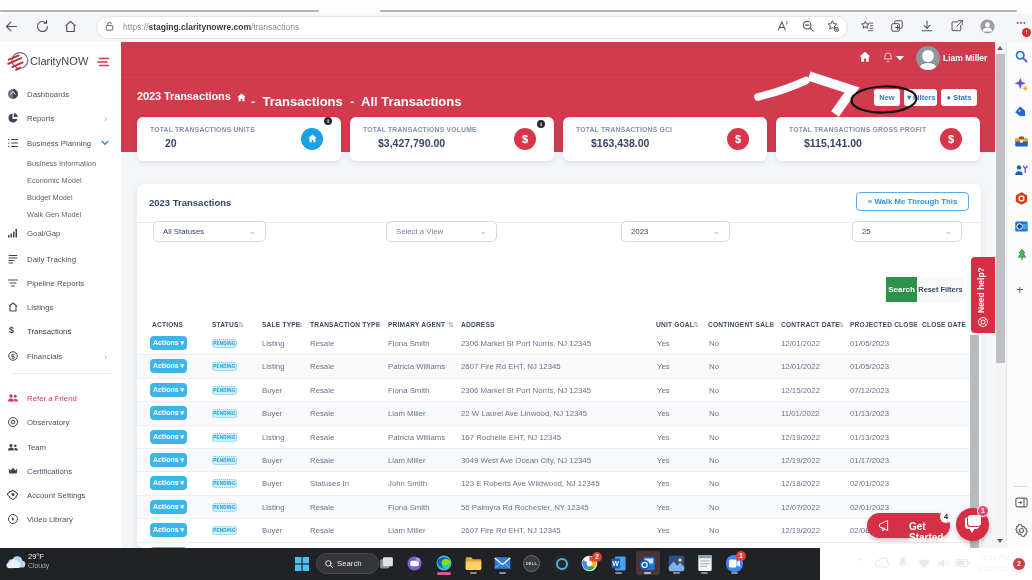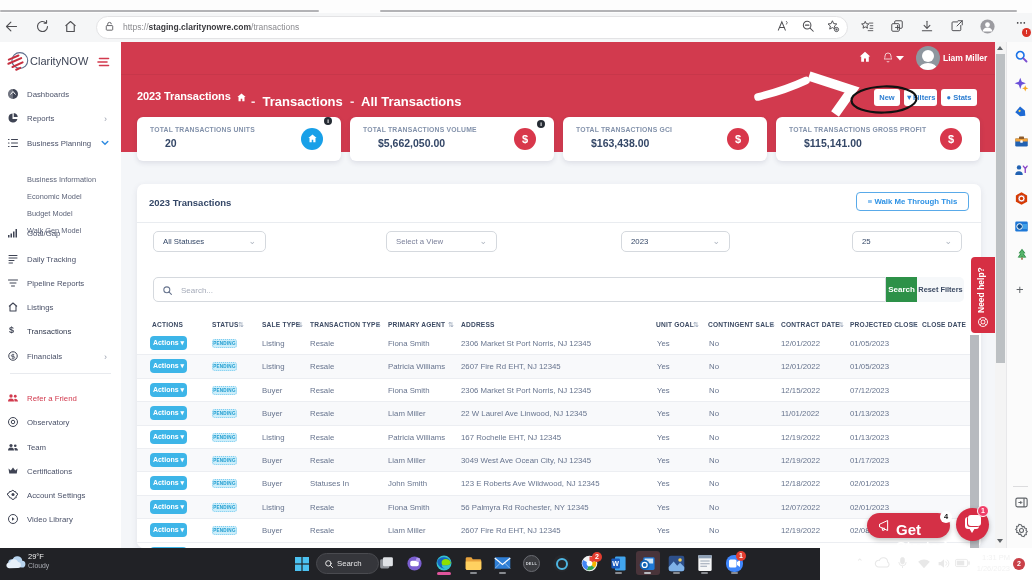--- a/index.html
+++ b/index.html
@@ -12,35 +12,35 @@
 #addrbar{position:absolute;left:96px;top:16px;width:752px;height:23px;background:#fff;border:1px solid #e3e3e5;border-radius:12px;}
 #url{position:absolute;left:123px;top:22px;font-size:8.5px;color:#7a7a7e;}
 #url b{color:#3b3b3f;font-weight:bold;}
 
 #taskbar{position:absolute;left:0;top:548px;width:820px;height:32px;background:#212226;}
 
 #viewport{position:absolute;left:0;top:42px;width:995px;height:506px;background:#f4f6f9;overflow:hidden;}
 
 #lsb{position:absolute;left:0;top:0;width:121px;height:506px;background:#fff;}
 .mi{position:absolute;left:27px;font-size:7.8px;color:#4a5168;white-space:nowrap;}
-.si{position:absolute;left:27px;font-size:7.4px;color:#5c6378;white-space:nowrap;margin-top:16px;}
+.si{position:absolute;left:27px;font-size:7.4px;color:#5c6378;white-space:nowrap;}
 .mic{position:absolute;left:7px;width:12px;height:12px;color:#3f4454;}
 .chev{position:absolute;left:104px;color:#9aa0ae;font-size:9px;}
 
 #redhdr{position:absolute;left:121px;top:0;width:874px;height:110px;background:#d23a4e;}
 #apptop{position:absolute;left:121px;top:0;width:874px;height:32px;background:#d23a4e;box-shadow:0 1px 0 rgba(0,0,0,0.05);}
 
 .scard{position:absolute;top:75px;width:204px;height:44px;background:#fff;border-radius:6px;box-shadow:0 2px 5px rgba(50,50,90,0.12);}
 .slabel{position:absolute;left:13px;top:9px;font-size:6.8px;font-weight:bold;color:#8392ab;letter-spacing:.2px;white-space:nowrap;}
 .sval{position:absolute;left:13px;top:20px;font-size:10.5px;font-weight:bold;color:#344767;margin-left:15px;}
 .sic{position:absolute;right:18px;top:11px;width:22px;height:22px;border-radius:50%;color:#fff;text-align:center;}
 .sinfo{position:absolute;right:9px;top:3px;width:8px;height:8px;border-radius:50%;background:#252b33;color:#fff;font-size:6px;line-height:8px;text-align:center;font-weight:bold;}
 
 #card{position:absolute;left:137px;top:142px;width:844px;height:364px;background:#fff;border-radius:7px;box-shadow:0 2px 6px rgba(50,50,90,0.10);}
-.sel{position:absolute;top:47px;height:21px;border:1px solid #d5d9de;border-radius:5px;background:#fff;font-size:7.8px;color:#344767;line-height:20px;padding-left:9px;}
+.sel{position:absolute;top:37px;height:21px;border:1px solid #d5d9de;border-radius:5px;background:#fff;font-size:7.8px;color:#344767;line-height:20px;padding-left:9px;}
 .sel .c{position:absolute;right:9px;top:-1px;color:#aeb5c0;font-size:9px;}
 
 .th{position:absolute;font-size:6.6px;font-weight:bold;color:#3c4a63;letter-spacing:.2px;white-space:nowrap;}
 .td{position:absolute;font-size:7.8px;color:#67748e;white-space:nowrap;}
 .actbtn{position:absolute;left:13px;top:4px;width:37px;height:14px;background:#3db5e8;border-radius:4px;color:#fff;font-size:7px;font-weight:bold;text-align:center;line-height:14px;}
 .pend{position:absolute;left:75px;top:7px;width:25px;height:9px;background:#cdeefa;border:1px dotted #7fcdf0;border-radius:3px;color:#1e9cd0;font-size:4.6px;font-weight:bold;text-align:center;line-height:8px;letter-spacing:.2px;}
 .row{position:absolute;left:0;width:833px;height:23.4px;border-bottom:1px solid #eceef2;}
 #card{overflow:hidden;}
 .srt{color:#93a0b4;font-weight:normal !important;font-size:7px !important;}
 .tray{position:absolute;color:#e8e8e8;}
@@ -248,21 +248,21 @@
     <div class="scard" style="left:137px;">
       <div class="slabel">TOTAL TRANSACTIONS UNITS</div>
         <div class="sval">20</div>
       <div class="sic" style="background:#18a0e8;"><svg style="margin-top:5px" width="11" height="11" viewBox="0 0 24 24" fill="#fff">
             <path d="M12 3l9 8h-2.5v9h-4.8v-5.5h-3.4V20H5.5v-9H3z"></path>
           </svg></div>
       <div class="sinfo" style="top:0px;">i</div>
     </div>
     <div class="scard" style="left:350px;">
       <div class="slabel">TOTAL TRANSACTIONS VOLUME</div>
-        <div class="sval">$5,662,050.00</div>
+        <div class="sval">$3,427,790.00</div>
       <div class="sic" style="background:#d8374b;font-size:11px;font-weight:bold;line-height:22px;">$</div>
       <div class="sinfo">i</div>
     </div>
     <div class="scard" style="left:563px;">
       <div class="slabel">TOTAL TRANSACTIONS GCI</div>
         <div class="sval">$163,438.00</div>
       <div class="sic" style="background:#d8374b;font-size:11px;font-weight:bold;line-height:22px;">$</div>
     </div>
     <div class="scard" style="left:776px;">
       <div class="slabel">TOTAL TRANSACTIONS GROSS PROFIT</div>
@@ -270,27 +270,20 @@
       <div class="sic" style="background:#d8374b;font-size:11px;font-weight:bold;line-height:22px;">$</div>
     </div>
     <div id="card">
       <div class="abs" style="left:12px;top:13px;font-size:9.5px;font-weight:bold;color:#344767;">2023 Transactions</div>
       <div class="abs" style="left:719px;top:8px;width:113px;height:19px;border:1px solid #59aae9;border-radius:4px;color:#2e92e5;font-size:7.8px;font-weight:bold;text-align:center;line-height:18px;">≡ Walk Me Through This</div>
       <div class="abs" style="left:0;top:38px;width:844px;height:1px;background:#e9ecf0;"></div>
       <div class="sel" style="left:16px;width:113px;">All Statuses<span class="c">⌄</span></div>
       <div class="sel" style="left:249px;width:111px;color:#7b809a;">Select a View<span class="c">⌄</span></div>
       <div class="sel" style="left:484px;width:109px;">2023<span class="c">⌄</span></div>
       <div class="sel" style="left:715px;width:110px;">25<span class="c">⌄</span></div>
-      <div class="abs" style="left:16px;top:93px;width:733px;height:25px;border:1px solid #d5d9de;border-radius:5px 0 0 5px;background:#fff;">
-        <svg class="abs" style="left:8px;top:7px" width="11" height="11" viewBox="0 0 24 24" fill="none" stroke="#67748e" stroke-width="2.4" stroke-linecap="round">
-            <circle cx="10.5" cy="10.5" r="6.5"></circle>
-            <path d="M15.5 15.5L20.5 20.5"></path>
-          </svg>
-        <div class="abs" style="left:27px;top:8px;font-size:8px;color:#a5abb9;">Search...</div>
-      </div>
       <div class="abs" style="left:749px;top:93px;width:31px;height:25px;background:#2d9148;color:#fff;font-size:8px;font-weight:bold;text-align:center;line-height:25px;">Search</div>
       <div class="abs" style="left:780px;top:93px;width:47px;height:25px;background:#f6f8fa;border-radius:0 5px 5px 0;color:#3c4a63;font-size:7.4px;font-weight:bold;text-align:center;line-height:25px;white-space:nowrap;">Reset Filters</div>
       <div id="thead">
         <div class="th" style="left:15px;top:137px;">ACTIONS</div>
         <div class="th" style="left:75px;top:137px;">STATUS</div>
           <div class="th srt" style="left:101px;top:137px;">⇅</div>
         <div class="th" style="left:125px;top:137px;">SALE TYPE</div>
           <div class="th srt" style="left:160px;top:137px;">⇅</div>
         <div class="th" style="left:173px;top:137px;">TRANSACTION TYPE</div>
           <div class="th srt" style="left:238px;top:137px;">⇅</div>
@@ -431,21 +424,21 @@
           <circle cx="12" cy="12" r="4"></circle>
           <path d="M5.6 5.6l3.6 3.6M18.4 5.6l-3.6 3.6M5.6 18.4l3.6-3.6M18.4 18.4l-3.6-3.6" stroke-width="1.5"></path>
         </svg>
     </div>
     <div class="abs" style="left:867px;top:471px;width:83px;height:25px;background:#d43046;border-radius:13px;box-shadow:0 2px 5px rgba(0,0,0,0.25);">
       <svg class="abs" style="left:10px;top:5px" width="15" height="15" viewBox="0 0 24 24" fill="none" stroke="#fff" stroke-width="1.6" stroke-linejoin="round">
           <path d="M4 10l13-6v16L4 14z"></path>
           <path d="M4 10v4"></path>
           <path d="M8 15l1 5 3-1-.8-3.7"></path>
         </svg>
-      <div class="abs" style="left:29px;top:8px;font-size:15px;font-weight:bold;color:#fff;">Get Started</div>
+      <div class="abs" style="left:42px;top:8px;font-size:10px;font-weight:bold;color:#fff;">Get Started</div>
     </div>
     <div class="abs" style="left:940px;top:469px;width:12px;height:12px;border-radius:50%;background:#fff;color:#111;font-size:7.5px;font-weight:bold;text-align:center;line-height:12px;">4</div>
     <div class="abs" style="left:956px;top:466px;width:33px;height:33px;border-radius:50%;background:#d62c44;box-shadow:0 2px 5px rgba(0,0,0,0.25);">
       <div style="position:absolute;left:9px;top:9px;width:14px;height:12px;background:#fff;border-radius:3px;"></div>
       <div style="position:absolute;left:12px;top:7px;width:13px;height:11px;background:#fff;border-radius:3px;box-shadow:-1px 1px 0 #d62c44;"></div>
       <div style="position:absolute;left:13px;top:20px;width:0;height:0;border-left:3px solid transparent;border-right:3px solid transparent;border-top:5px solid #fff;"></div>
     </div>
     <div class="abs" style="left:977px;top:463px;width:12px;height:12px;border-radius:50%;background:#ef3e68;border:1px solid #fff;color:#fff;font-size:7px;font-weight:bold;text-align:center;line-height:10px;">1</div>
   </div>
   <div id="edgescroll" class="abs" style="left:995px;top:42px;width:11px;height:506px;background:#f4f4f4;">

